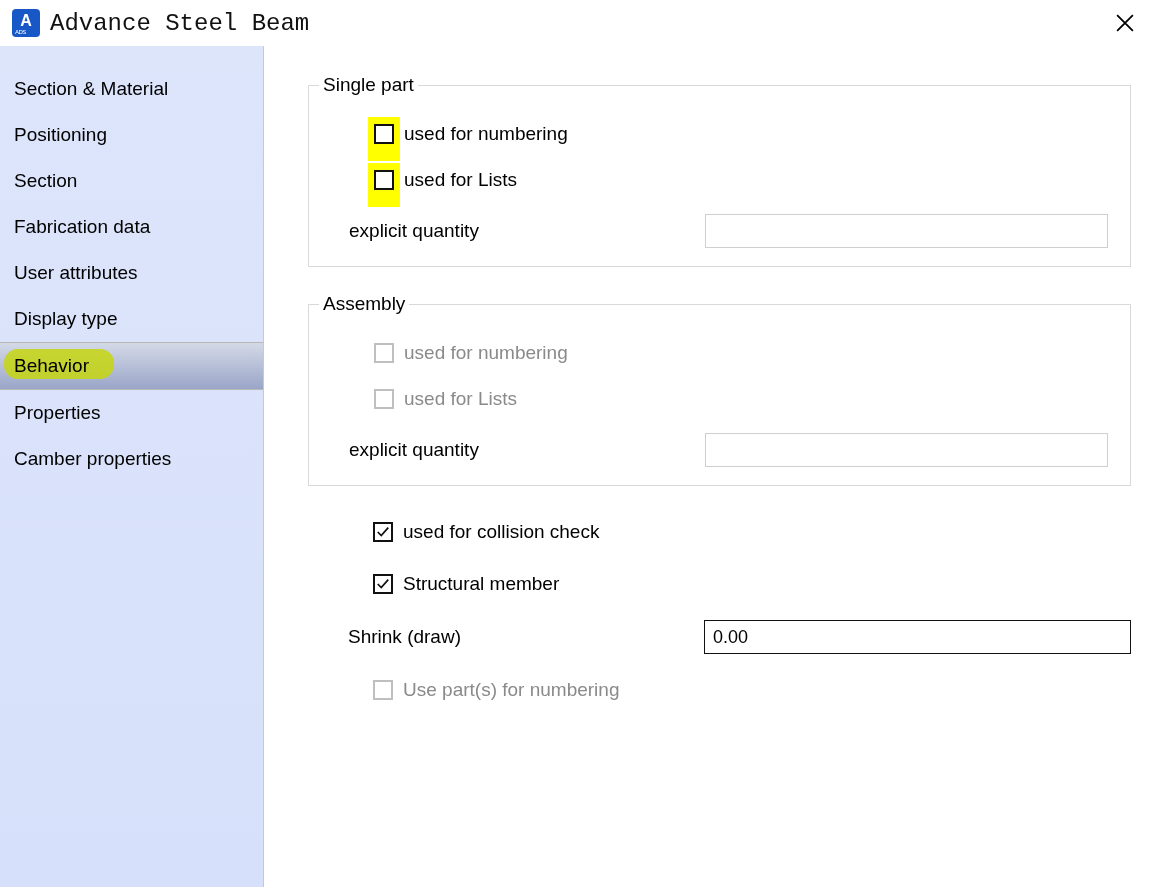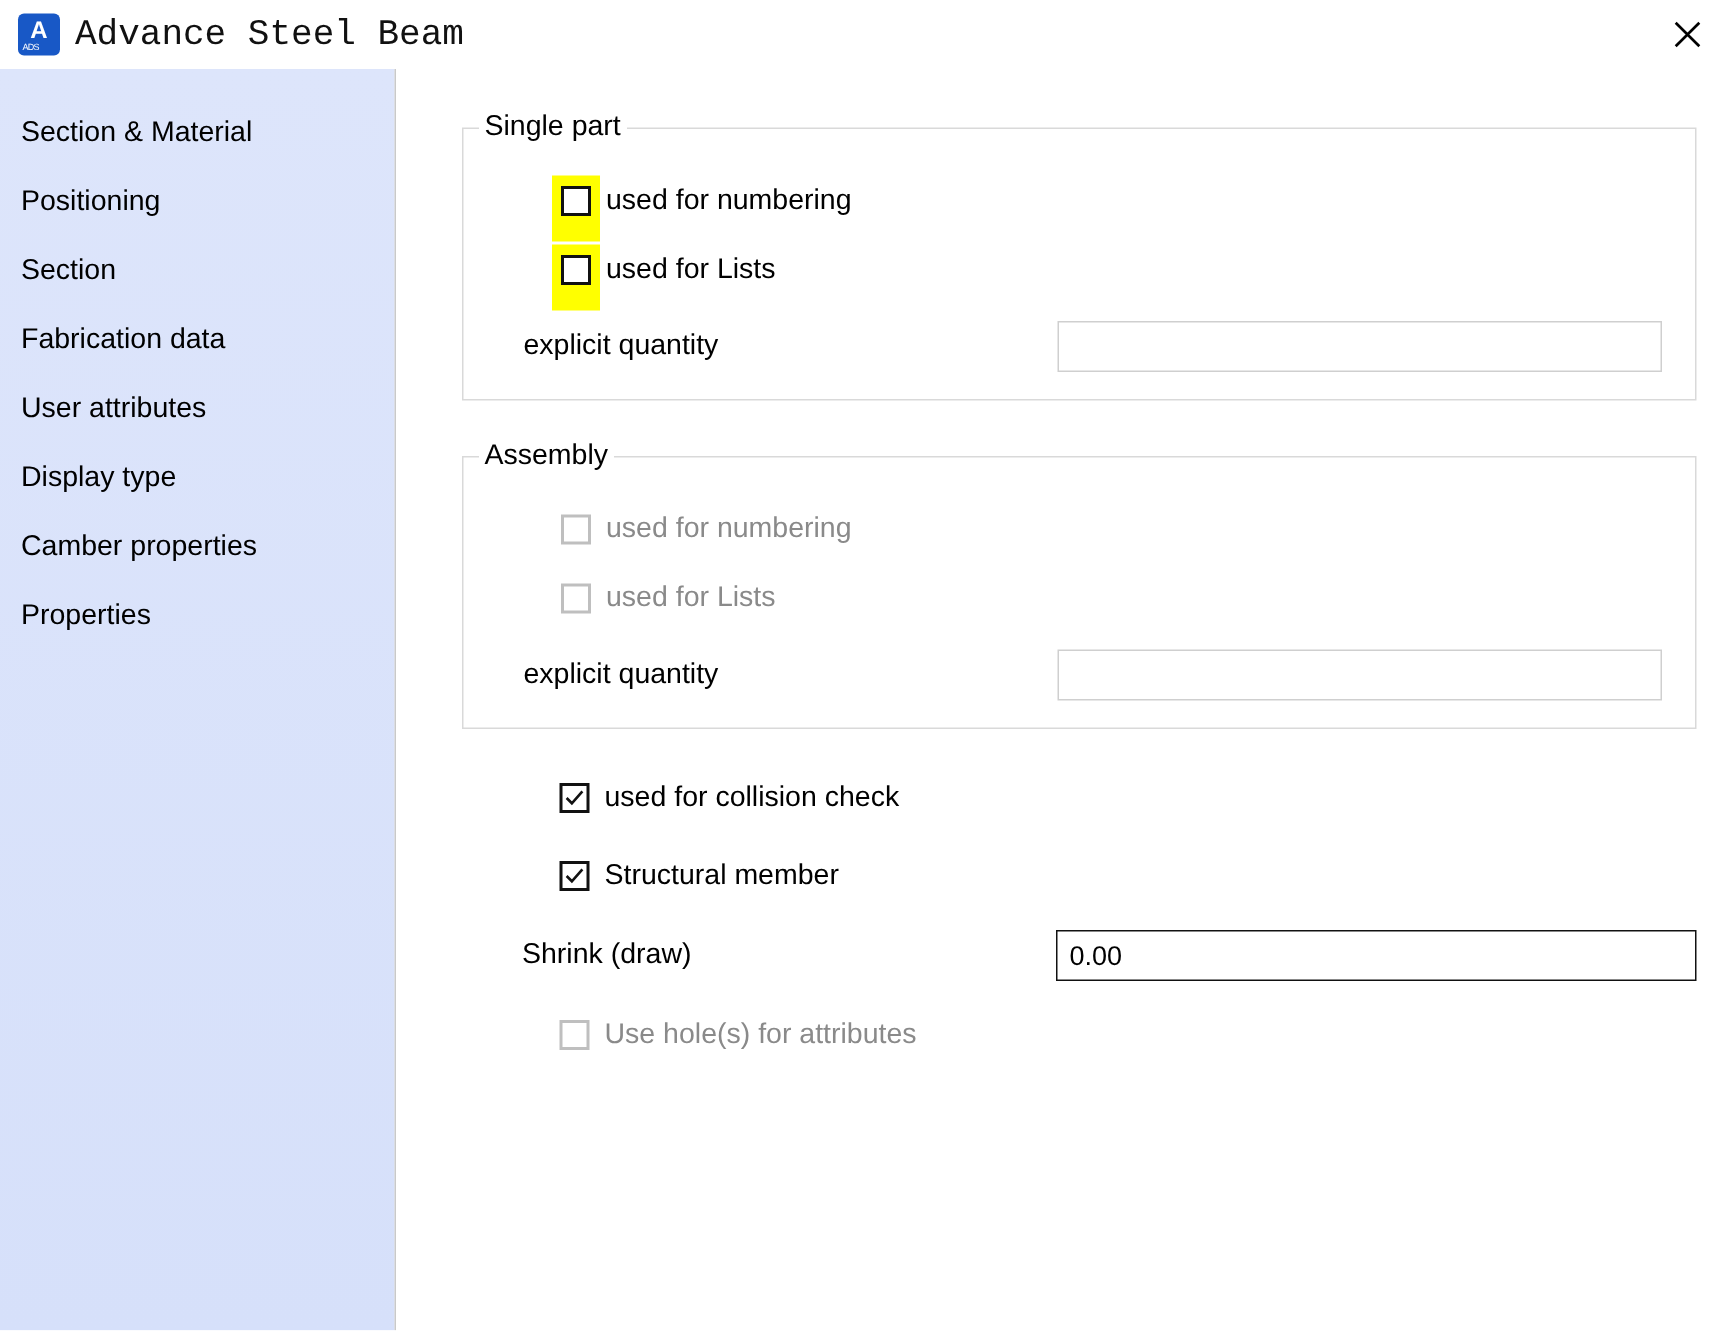--- a/index.html
+++ b/index.html
@@ -234,22 +234,23 @@
 
   <div class="body">
 
     <div class="sidebar" id="sidebar">
         <div class="sidebar-item"><span class="lbl">Section &amp; Material</span></div>
         <div class="sidebar-item"><span class="lbl">Positioning</span></div>
         <div class="sidebar-item"><span class="lbl">Section</span></div>
         <div class="sidebar-item"><span class="lbl">Fabrication data</span></div>
         <div class="sidebar-item"><span class="lbl">User attributes</span></div>
         <div class="sidebar-item"><span class="lbl">Display type</span></div>
+        <div class="sidebar-item selected"><span class="hl"></span><span class="lbl">Behavior</span></div>
+        <div class="sidebar-item"><span class="lbl">Properties</span></div>
         <div class="sidebar-item"><span class="lbl">Camber properties</span></div>
-        <div class="sidebar-item"><span class="lbl">Properties</span></div>
       </div>
 
     <div class="content">
 
       <fieldset>
         <legend>Single part</legend>
 
         <div class="row">
           <div class="checkbox-wrap">
             <span class="hl-check"></span>
@@ -319,20 +320,20 @@
         </div>
 
         <div class="field-row">
           <div class="field-label">Shrink (draw)</div>
           <input class="field-input bordered" type="text" value="0.00" style="">
         </div>
 
         <div class="row" style="margin-top:16px;">
           <div class="checkbox-wrap">
             <span class="cb disabled"></span>
-            <span class="cb-label disabled">Use hole(s) for attributes</span>
+            <span class="cb-label disabled">Use part(s) for numbering</span>
           </div>
         </div>
       </div>
 
     </div>
   </div>
 </div>
 
 </body></html>

